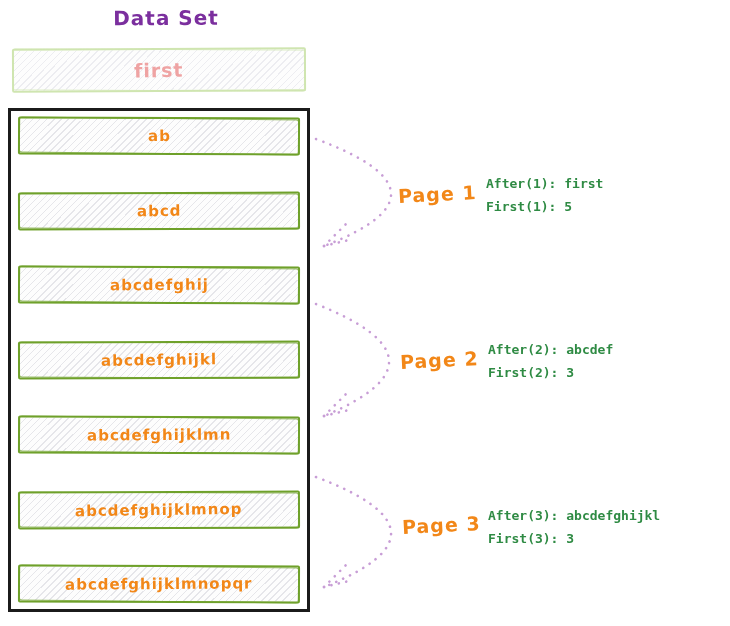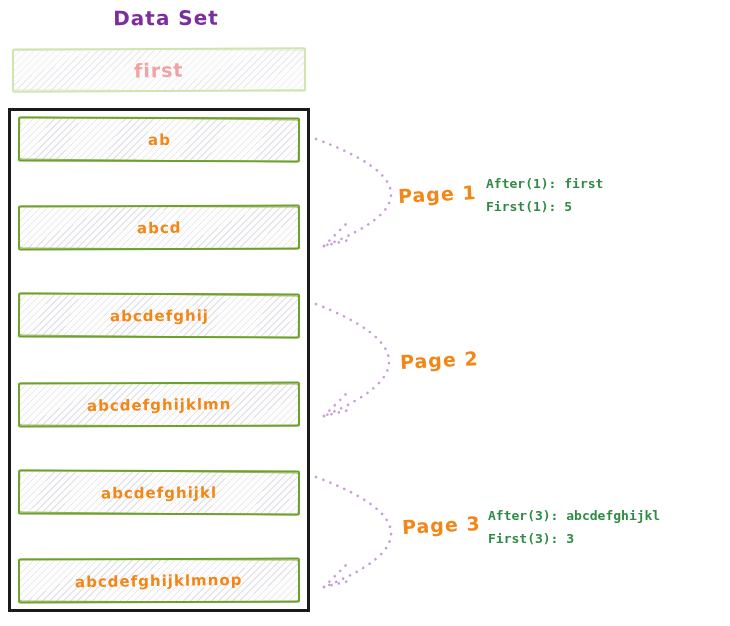--- a/index.html
+++ b/index.html
@@ -111,27 +111,30 @@
     <div class="item-box hatch">
         <span class="item-label">ab</span>
       </div>
     <div class="item-box hatch">
         <span class="item-label">abcd</span>
       </div>
     <div class="item-box hatch">
         <span class="item-label">abcdefghij</span>
       </div>
     <div class="item-box hatch">
+        <span class="item-label">abcdefghijkl</span>
+      </div>
+    <div class="item-box hatch">
         <span class="item-label">abcdefghijklmn</span>
       </div>
     <div class="item-box hatch">
-        <span class="item-label">abcdefghijkl</span>
+        <span class="item-label">abcdefghijklmnop</span>
       </div>
     <div class="item-box hatch">
-        <span class="item-label">abcdefghijklmnop</span>
+        <span class="item-label">abcdefghijklmnopqr</span>
       </div>
   </div>
 
   <svg class="arrow-layer" viewBox="0 0 730 626">
     <g>
       <path d="M 316 139 Q 462 193 324 246"></path>
       <path d="M 324 246 L 353 239"></path>
       <path d="M 324 246 L 347 223"></path>
     </g>
     <g>
@@ -147,18 +150,22 @@
   </svg>
 
   <div class="page-label p1">Page 1</div>
   <div class="page-label p2">Page 2</div>
   <div class="page-label p3">Page 3</div>
 
   <div class="page-note n1">
     <div>After(1): first</div>
     <div>First(1): 5</div>
   </div>
+  <div class="page-note n2">
+    <div>After(2): abcdef</div>
+    <div>First(2): 3</div>
+  </div>
   <div class="page-note n3">
     <div>After(3): abcdefghijkl</div>
     <div>First(3): 3</div>
   </div>
 
 </div>
 
 </body></html>

